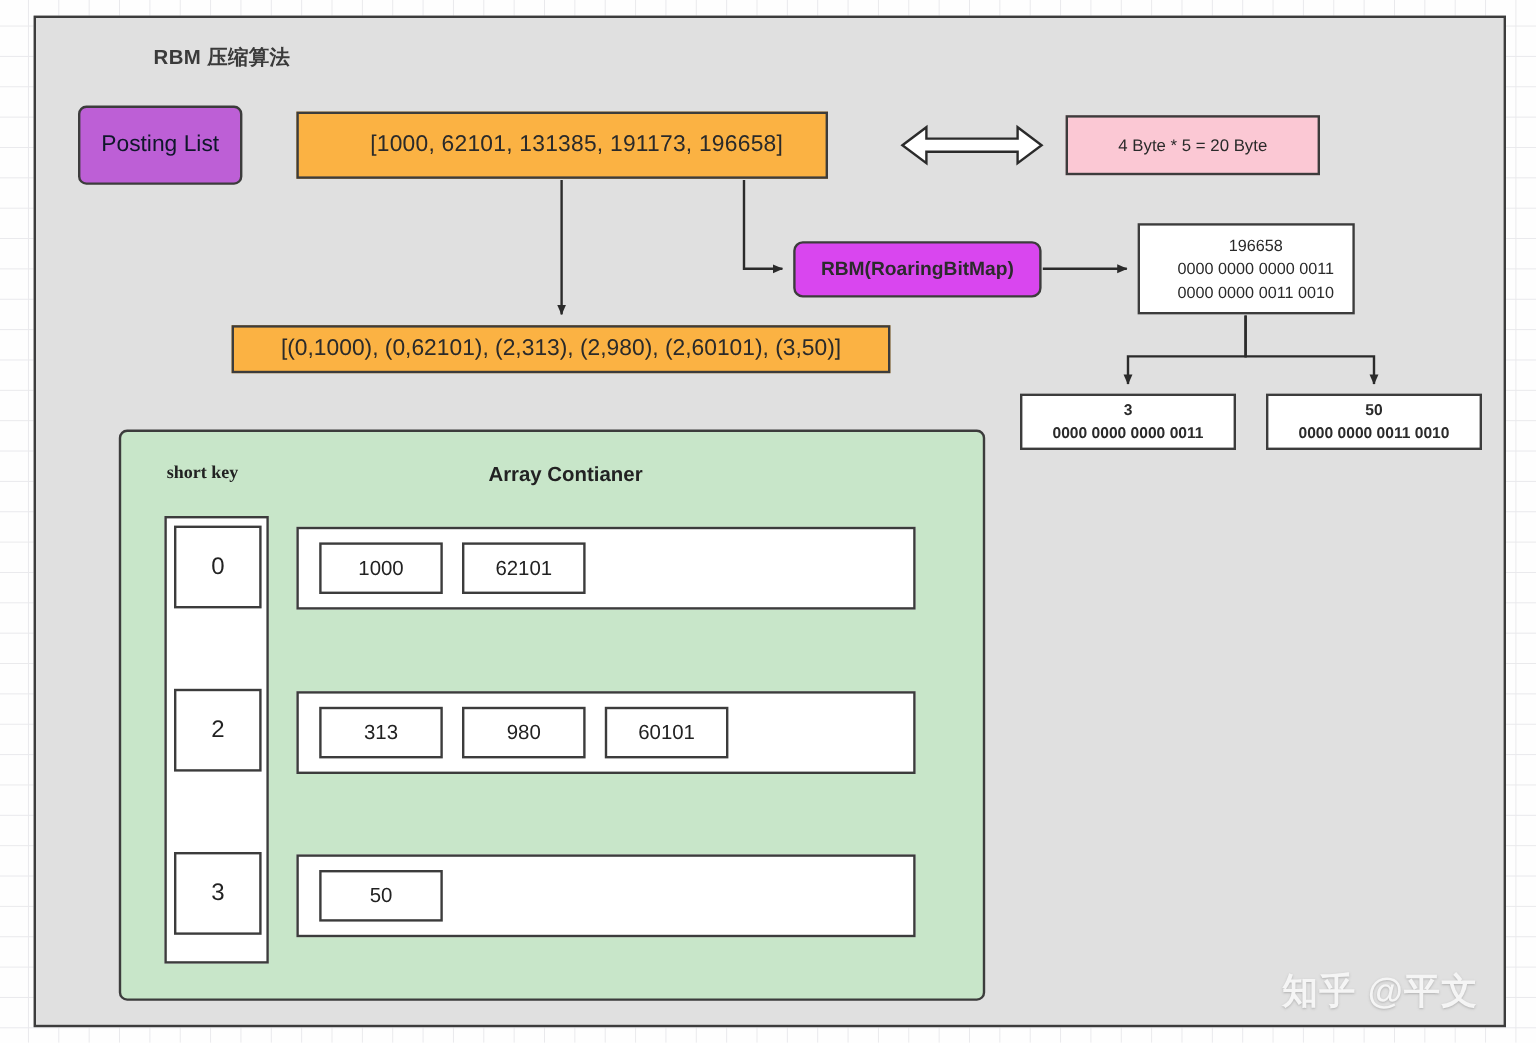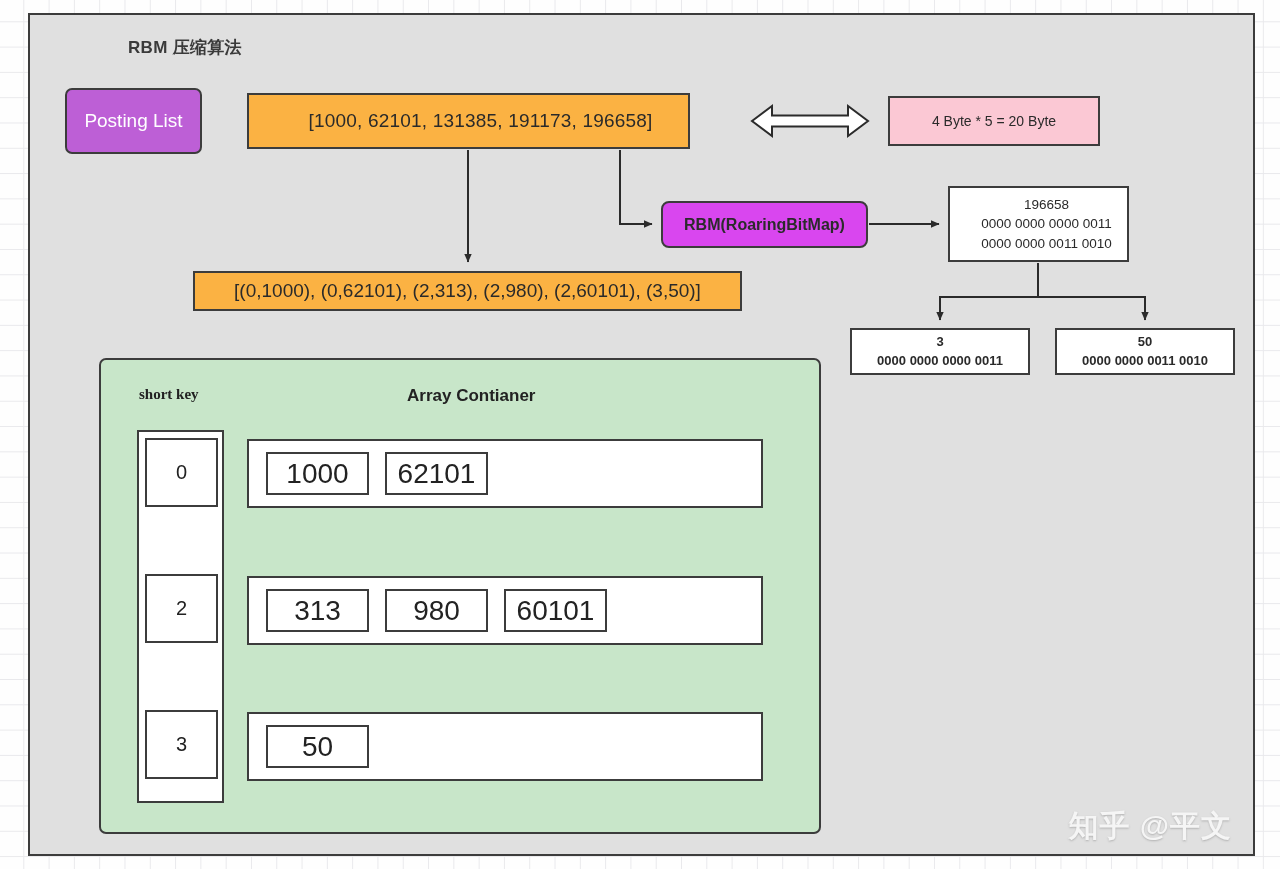--- a/index.html
+++ b/index.html
@@ -67,21 +67,21 @@
   
   #posting-list {
     left: 65px;
     top: 88px;
     width: 137px;
     height: 66px;
     background: #bd5fd6;
     border: 2px solid #3c3c3c;
     border-radius: 7px;
     font-size: 19px;
-    color: #ffffff;
+    color: #0f172a;
   }
 
   
   #array-literal {
     left: 247px;
     top: 93px;
     width: 443px;
     height: 56px;
     background: #fbb243;
     border: 2px solid #3c3c3c;
@@ -241,21 +241,21 @@
   }
   .value-cell {
     width: 103px;
     height: 43px;
     background: #ffffff;
     border: 2px solid #3c3c3c;
     box-sizing: border-box;
     display: flex;
     align-items: center;
     justify-content: center;
-    font-size: 28px;
+    font-size: 17px;
     color: #222;
   }
 
   
   svg.connectors {
     position: absolute;
     left: 0; top: 0;
     width: 1280px;
     height: 869px;
     pointer-events: none;

